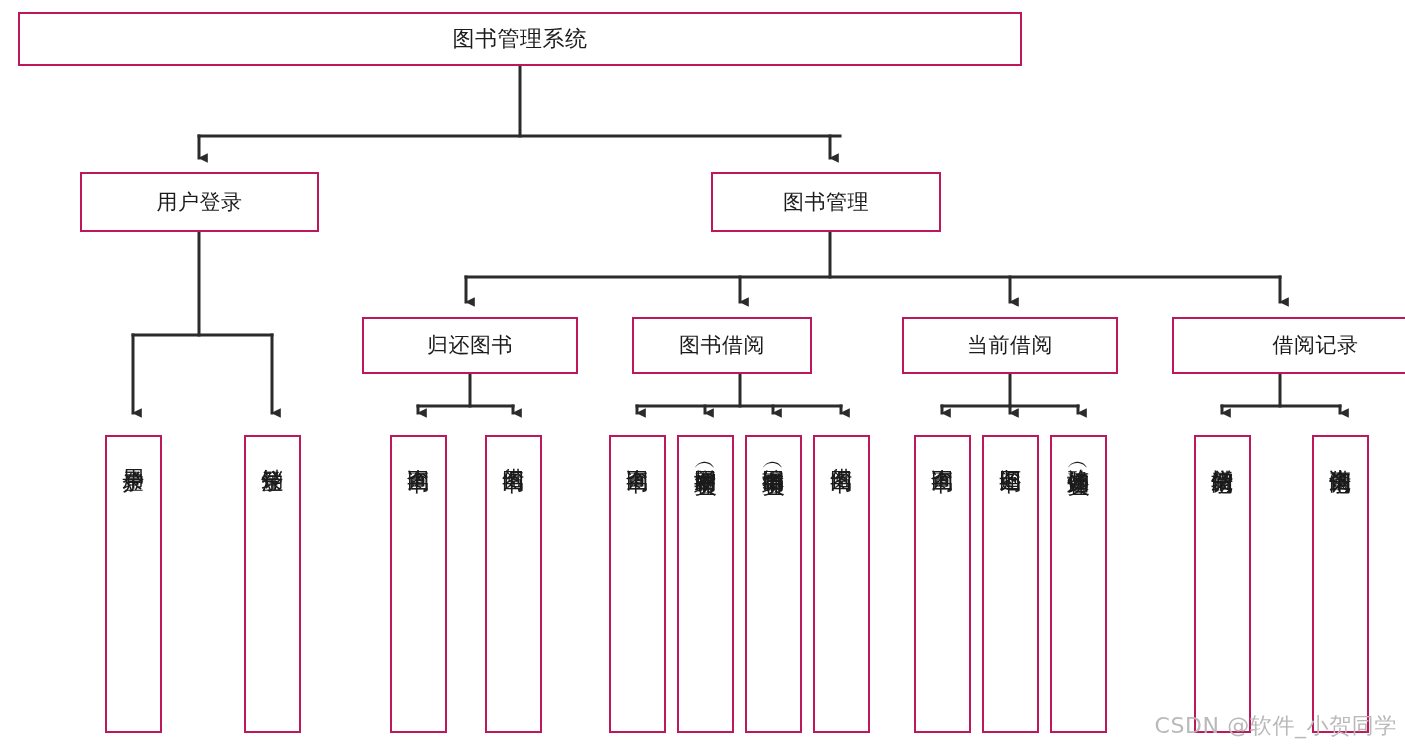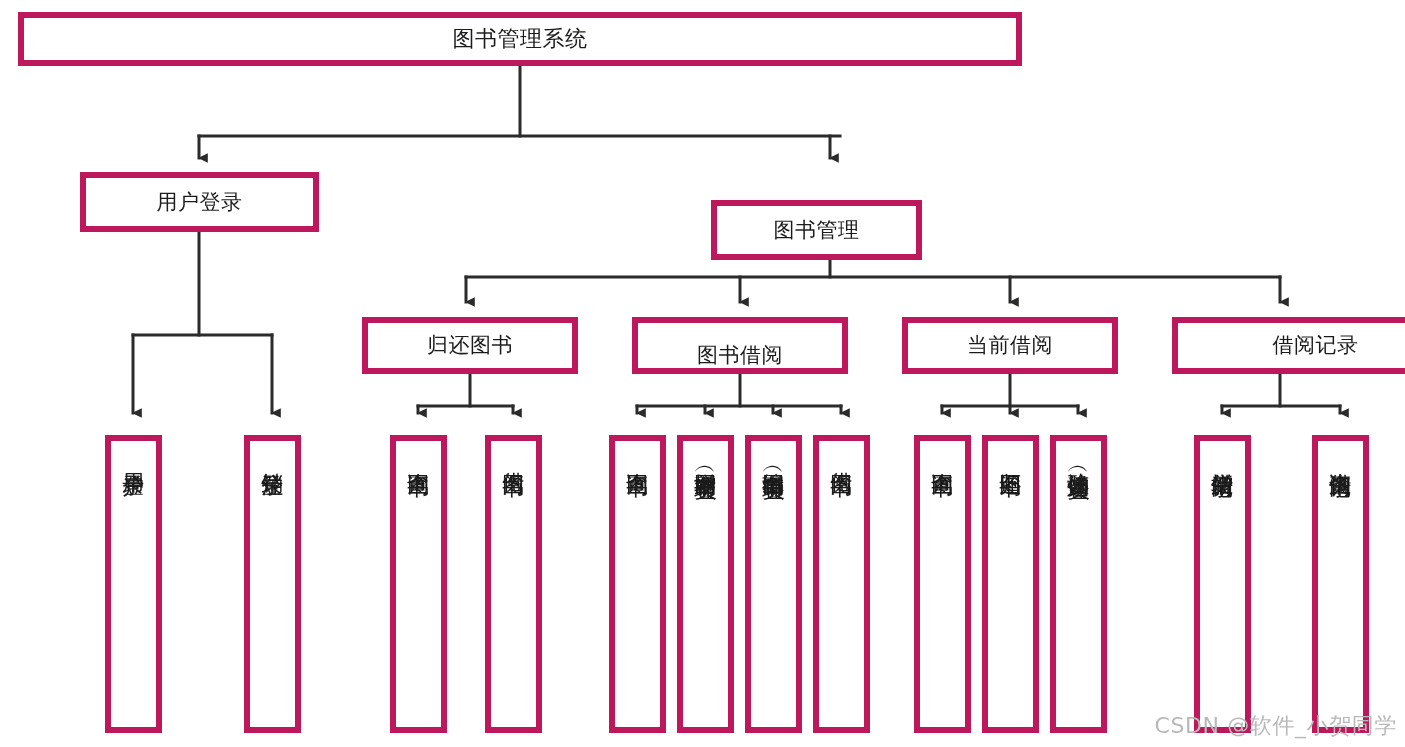--- a/index.html
+++ b/index.html
@@ -12,21 +12,21 @@
   #stage{position:relative;width:1405px;height:747px;}
 
   
   #wires{position:absolute;left:0;top:0;width:1405px;height:747px;}
 
   
   .node{
     position:absolute;
     box-sizing:border-box;
     background:#ffffff;
-    border:6px solid #be185d;
+    border:2px solid #be185d;
     display:flex;
     align-items:center;
     justify-content:center;
     color:#1b1b1b;
   }
   .node .lbl{
     display:block;
     text-align:center;
     line-height:1.18;
     letter-spacing:0.5px;
@@ -116,28 +116,28 @@
     </g>
   </svg>
 
   <div class="node h-node root" style="left:18px;top:12px;width:1004px;height:54px;">
     <span class="lbl">图书管理系统</span>
   </div>
 
   <div class="node h-node" style="left:80px;top:172px;width:239px;height:60px;">
     <span class="lbl">用户登录</span>
   </div>
-  <div class="node h-node" style="left:711px;top:172px;width:211px;height:60px;margin-top:28px;">
+  <div class="node h-node" style="left:711px;top:172px;width:230px;height:60px;">
     <span class="lbl">图书管理</span>
   </div>
 
   <div class="node h-node" style="left:362px;top:317px;width:216px;height:57px;">
     <span class="lbl">归还图书</span>
   </div>
-  <div class="node h-node" style="left:632px;top:317px;width:216px;height:57px;align-items:flex-end;">
+  <div class="node h-node" style="left:632px;top:317px;width:180px;height:57px;">
     <span class="lbl">图书借阅</span>
   </div>
   <div class="node h-node" style="left:902px;top:317px;width:216px;height:57px;justify-content:center;">
     <span class="lbl">当前借阅</span>
   </div>
   <div class="node h-node" style="left:1172px;top:317px;width:239px;height:57px;padding-left:48px;">
     <span class="lbl">借阅记录</span>
   </div>
 
   <div class="node v-node" style="left:105px;top:435px;width:57px;height:298px;">

